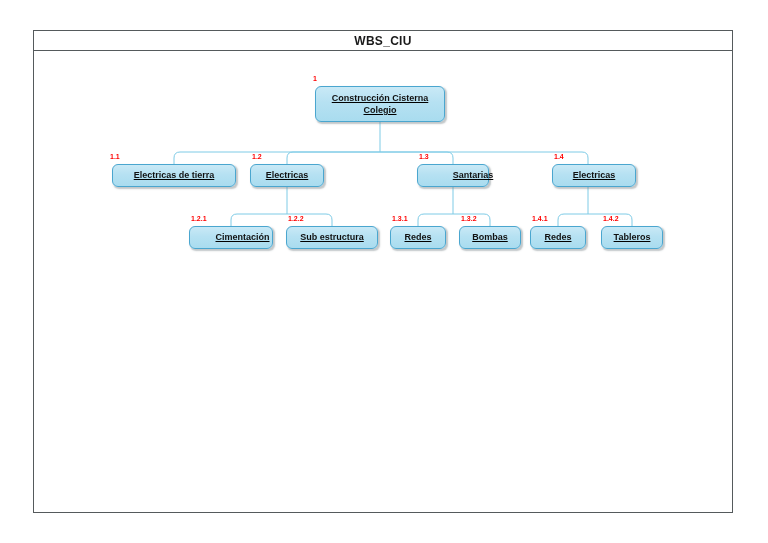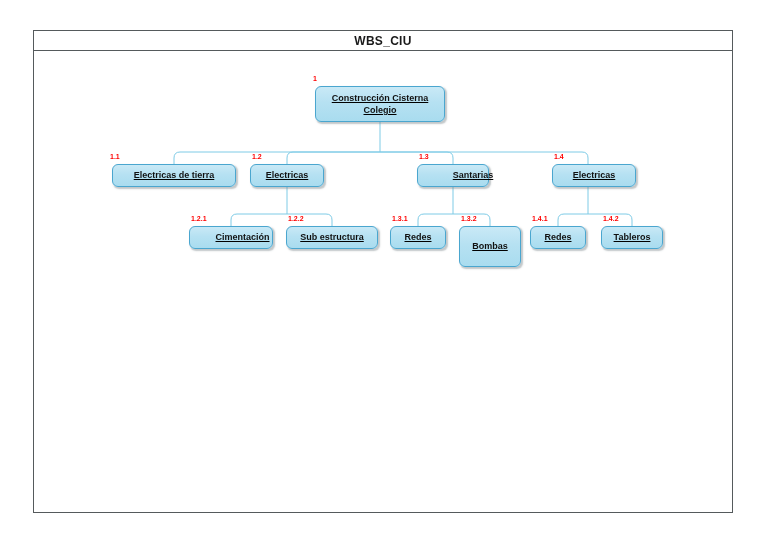--- a/index.html
+++ b/index.html
@@ -142,21 +142,21 @@
         </div>
         <div class="wbs-index" style="left: 157px; top: 163px; color: rgb(255, 0, 0);">1.2.1</div>
         <div class="wbs-node" style="left: 252px; top: 174px; width: 92px; height: 23px; justify-content: center;">
           <span class="node-label">Sub estructura</span>
         </div>
         <div class="wbs-index" style="left: 254px; top: 163px; color: rgb(255, 0, 0);">1.2.2</div>
         <div class="wbs-node" style="left: 356px; top: 174px; width: 56px; height: 23px;">
           <span class="node-label">Redes</span>
         </div>
         <div class="wbs-index" style="left: 358px; top: 163px; color: rgb(255, 0, 0);">1.3.1</div>
-        <div class="wbs-node" style="left: 425px; top: 174px; width: 62px; height: 41px;">
+        <div class="wbs-node" style="left: 425px; top: 174px; width: 62px; height: 23px;">
           <span class="node-label">Bombas</span>
         </div>
         <div class="wbs-index" style="left: 427px; top: 163px; color: rgb(255, 0, 0);">1.3.2</div>
         <div class="wbs-node" style="left: 496px; top: 174px; width: 56px; height: 23px;">
           <span class="node-label">Redes</span>
         </div>
         <div class="wbs-index" style="left: 498px; top: 163px; color: rgb(255, 0, 0);">1.4.1</div>
         <div class="wbs-node" style="left: 567px; top: 174px; width: 62px; height: 23px;">
           <span class="node-label">Tableros</span>
         </div>

